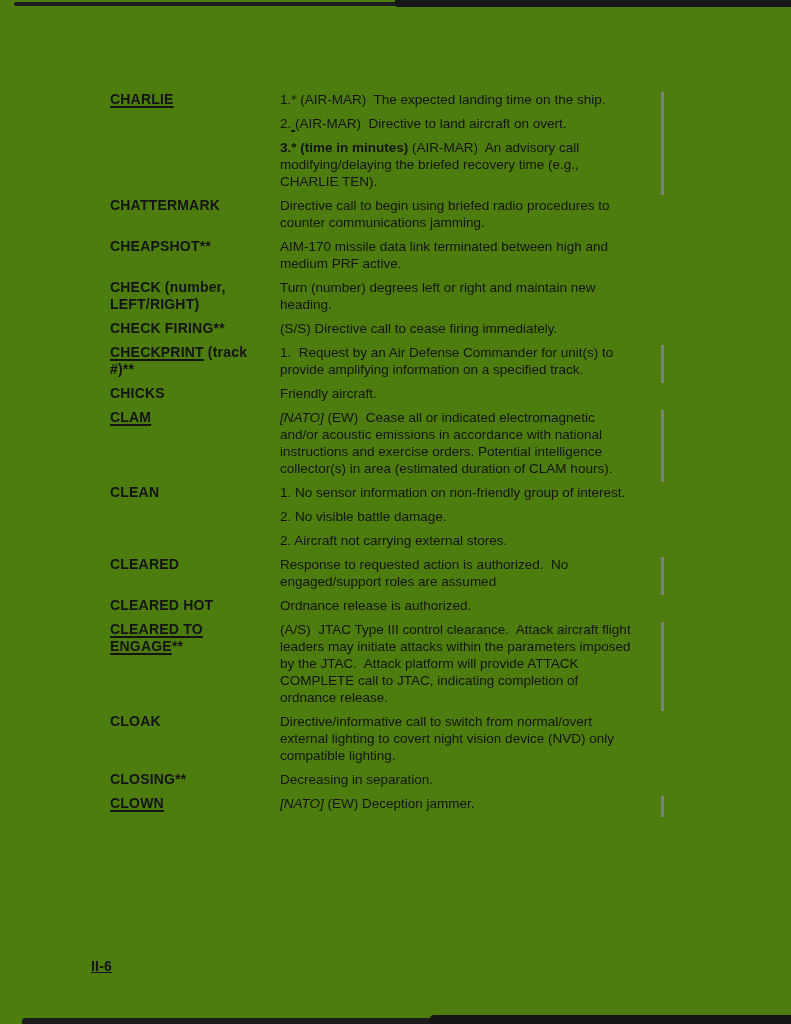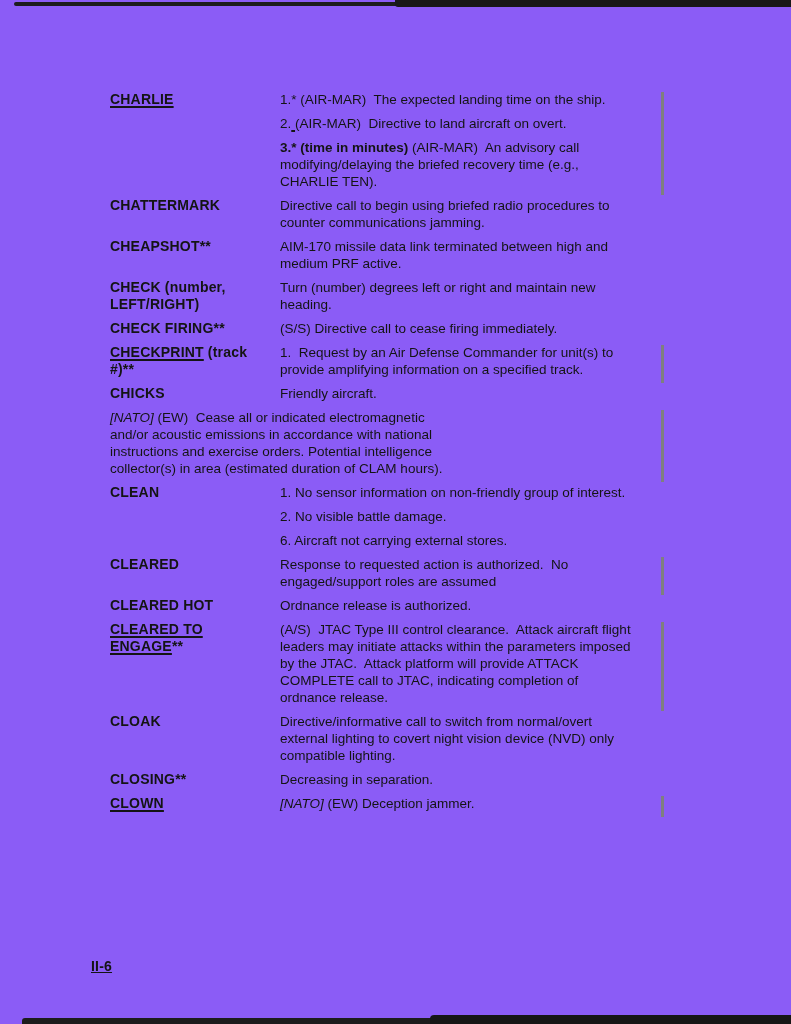--- a/index.html
+++ b/index.html
@@ -46,21 +46,21 @@
   .footer {
     position:absolute; left:91px; top:958px;
     font-weight:bold; font-size:14px; line-height:17px;
     letter-spacing:0.2px;
     text-decoration:underline;
   }
 </style>
 </head>
 <body>
 
-<div class="page" style="color: rgb(20, 20, 20); background: #8b5cf6;">
+<div class="page" style="color: rgb(20, 20, 20); background: #4d7c0f;">
   <div class="scan-top-a"></div>
   <div class="scan-top-b"></div>
 
   <div class="content">
   <div class="entry">
     <div class="term"><span class="u">CHARLIE</span></div>
     <div class="defs"><div class="para"><span>1.* (AIR-MAR)  The expected landing time on the ship.</span></div><div class="para"><span>2.</span><span class="u"> </span><span>(AIR-MAR)  Directive to land aircraft on overt.</span></div><div class="para"><span class="b">3.* (time in minutes)</span><span> (AIR-MAR)  An advisory call
 modifying/delaying the briefed recovery time (e.g.,
 CHARLIE TEN).</span></div></div>
     <div class="changebar" style="display: block; background: rgb(127, 127, 127);"></div>
@@ -103,30 +103,31 @@
   </div>
 
 
   <div class="entry">
     <div class="term"><span>CHICKS</span></div>
     <div class="defs"><div class="para"><span>Friendly aircraft.</span></div></div>
 
   </div>
 
   <div class="entry">
+    <div class="term"><span class="u">CLAM</span></div>
     <div class="defs"><div class="para"><span class="i">[NATO]</span><span> (EW)  Cease all or indicated electromagnetic
 and/or acoustic emissions in accordance with national
 instructions and exercise orders. Potential intelligence
 collector(s) in area (estimated duration of CLAM hours).</span></div></div>
     <div class="changebar" style="display: block; background: rgb(127, 127, 127);"></div>
   </div>
 
   <div class="entry">
     <div class="term"><span>CLEAN</span></div>
-    <div class="defs"><div class="para"><span>1. No sensor information on non-friendly group of interest.</span></div><div class="para"><span>2. No visible battle damage.</span></div><div class="para"><span>6. Aircraft not carrying external stores.</span></div></div>
+    <div class="defs"><div class="para"><span>1. No sensor information on non-friendly group of interest.</span></div><div class="para"><span>2. No visible battle damage.</span></div><div class="para"><span>2. Aircraft not carrying external stores.</span></div></div>
 
   </div>
 
   <div class="entry">
     <div class="term"><span>CLEARED</span></div>
     <div class="defs"><div class="para"><span>Response to requested action is authorized.  No
 engaged/support roles are assumed</span></div></div>
     <div class="changebar" style="display: block; background: rgb(127, 127, 127);"></div>
   </div>
 

